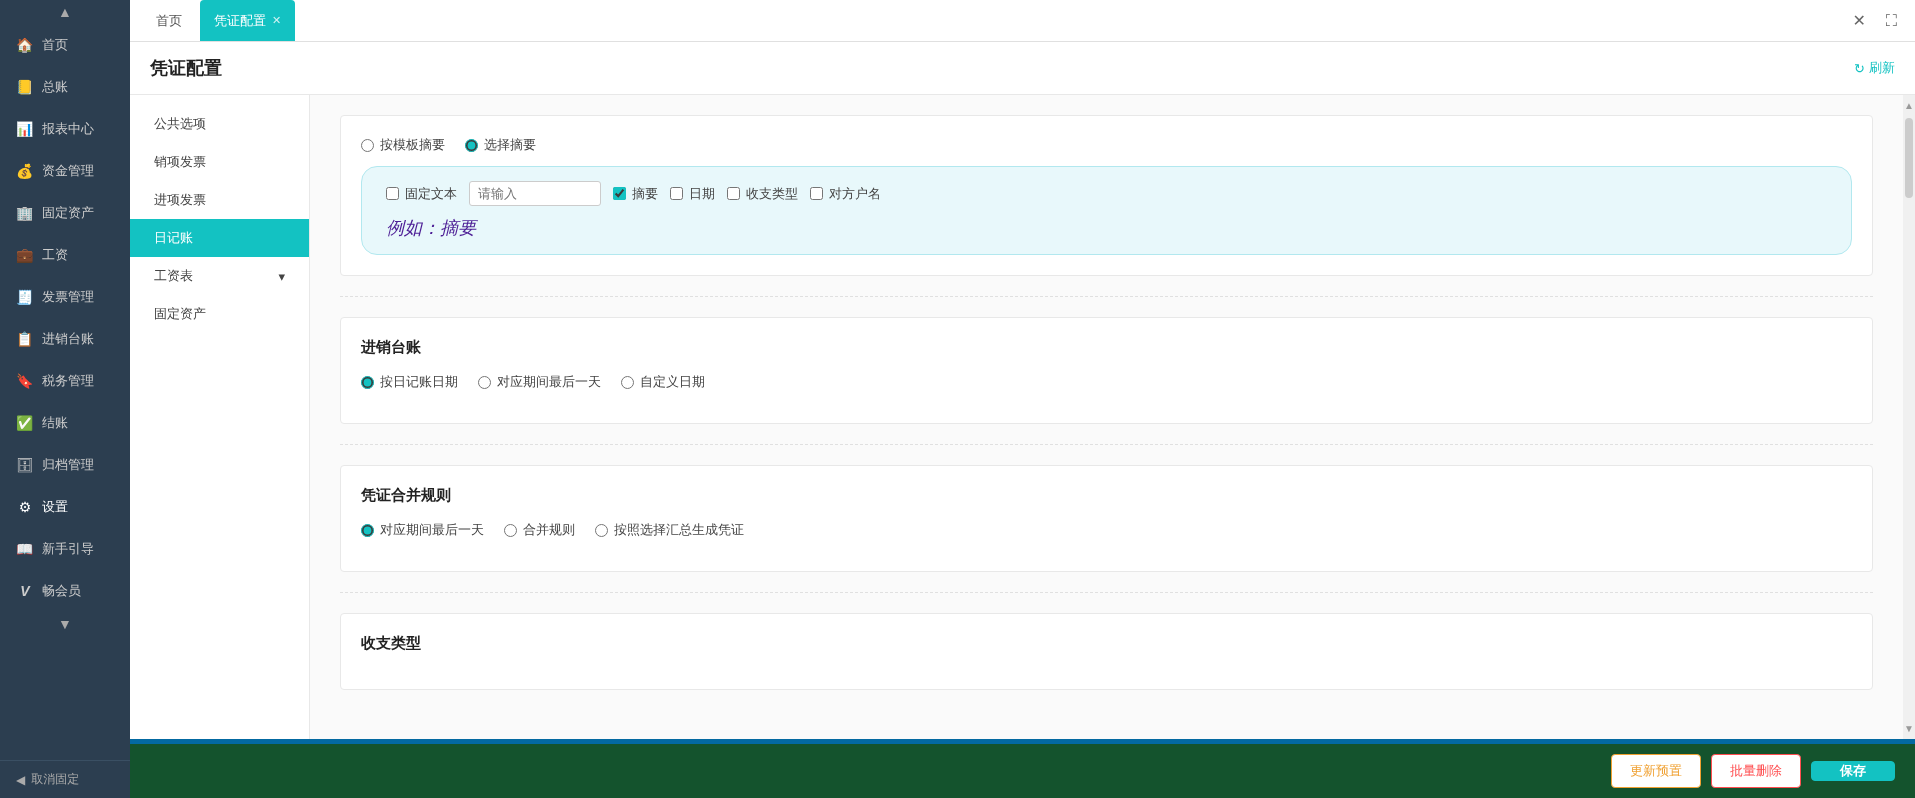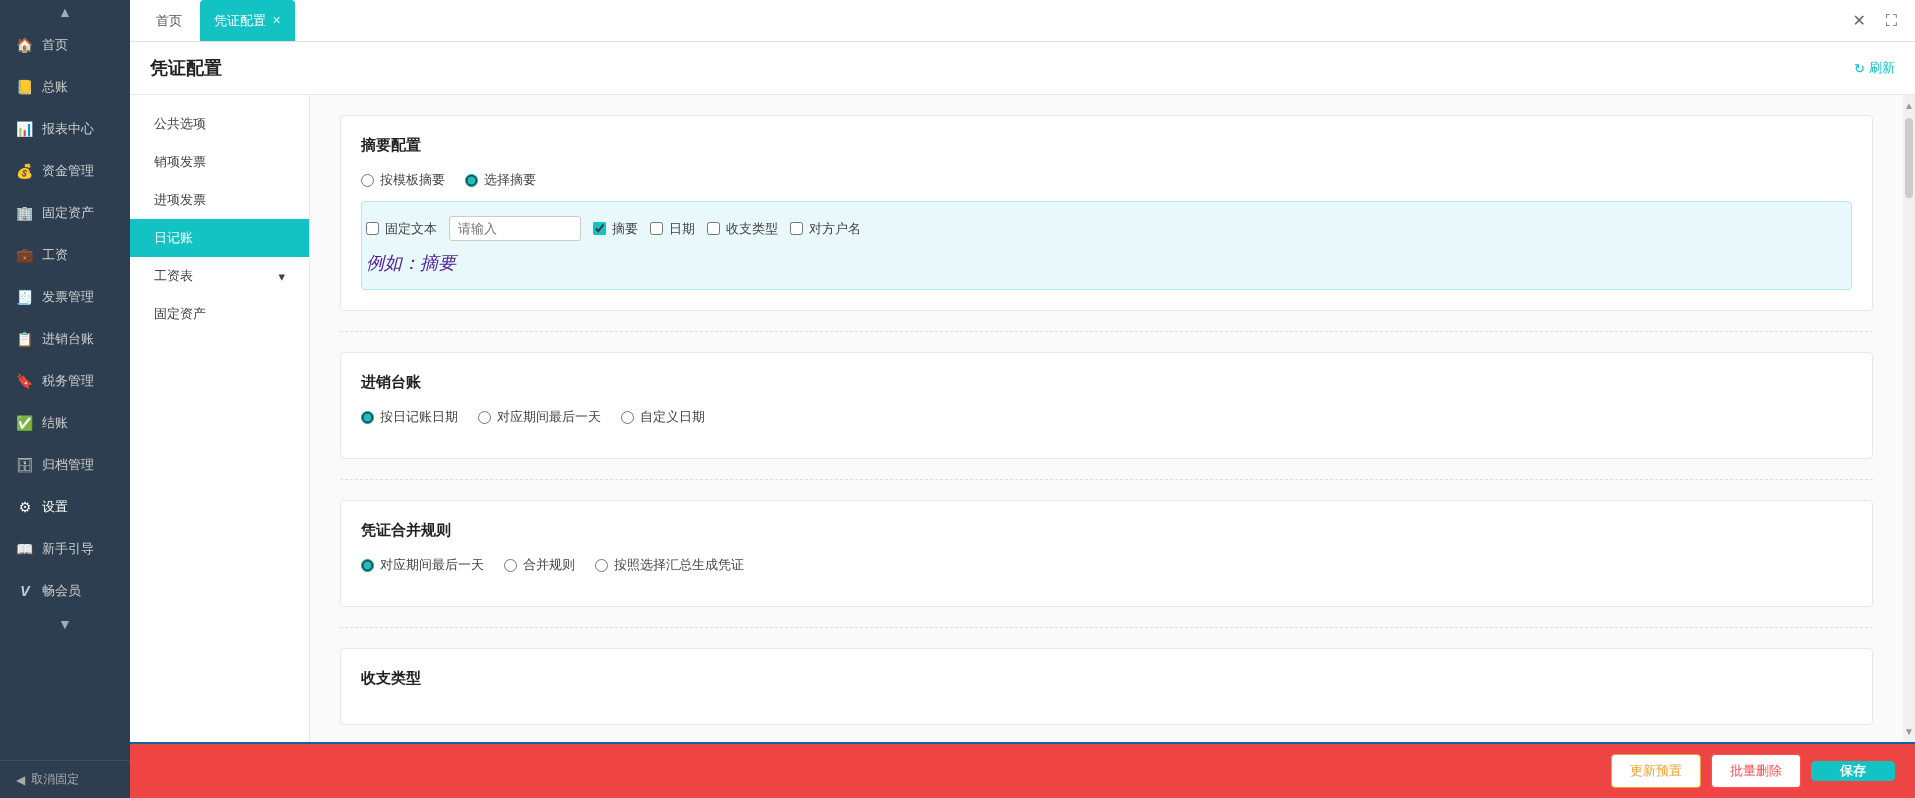--- a/index.html
+++ b/index.html
@@ -198,22 +198,22 @@
     }
     .option-item input[type="radio"], .option-item input[type="checkbox"] {
       accent-color: #13c2c2;
       cursor: pointer;
     }
 
     
     .summary-config-box {
       background: #e8f8fb;
       border: 1px solid #b2e8ef;
-      border-radius: 4px;
-      padding: 14px 4px;
+      border-radius: 16px;
+      padding: 14px 24px;
       margin-top: 8px;
     }
     .summary-config-row {
       display: flex;
       align-items: center;
       gap: 12px;
       flex-wrap: wrap;
     }
     .summary-input {
       border: 1px solid #ccc;
@@ -225,22 +225,22 @@
     }
     .summary-hint {
       color: #4c1d95;
       font-size: 18px;
       margin-top: 10px;
       font-style: italic;
     }
 
     
     .bottom-bar {
-      background: #ef4444;
-      border-top: 2px solid #0369a1;
+      background: #14532d;
+      border-top: 5px solid #0369a1;
       padding: 10px 20px;
       display: flex;
       align-items: center;
       justify-content: flex-end;
       gap: 10px;
       flex-shrink: 0;
     }
     .btn {
       padding: 7px 18px;
       border-radius: 4px;
@@ -405,21 +405,20 @@
         <span>▾</span>
       </div>
       <div class="left-nav-item">
         <span>固定资产</span>
       </div>
     </div>
 
     <div class="right-content">
 
       <div class="section">
-        <div class="section-title">摘要配置</div>
 
         <div class="option-row">
           <label class="option-item">
             <input type="radio" name="summary_mode" style="">
             <span>按模板摘要</span>
           </label>
           <label class="option-item">
             <input type="radio" name="summary_mode" checked="" style="">
             <span>选择摘要</span>
           </label>

